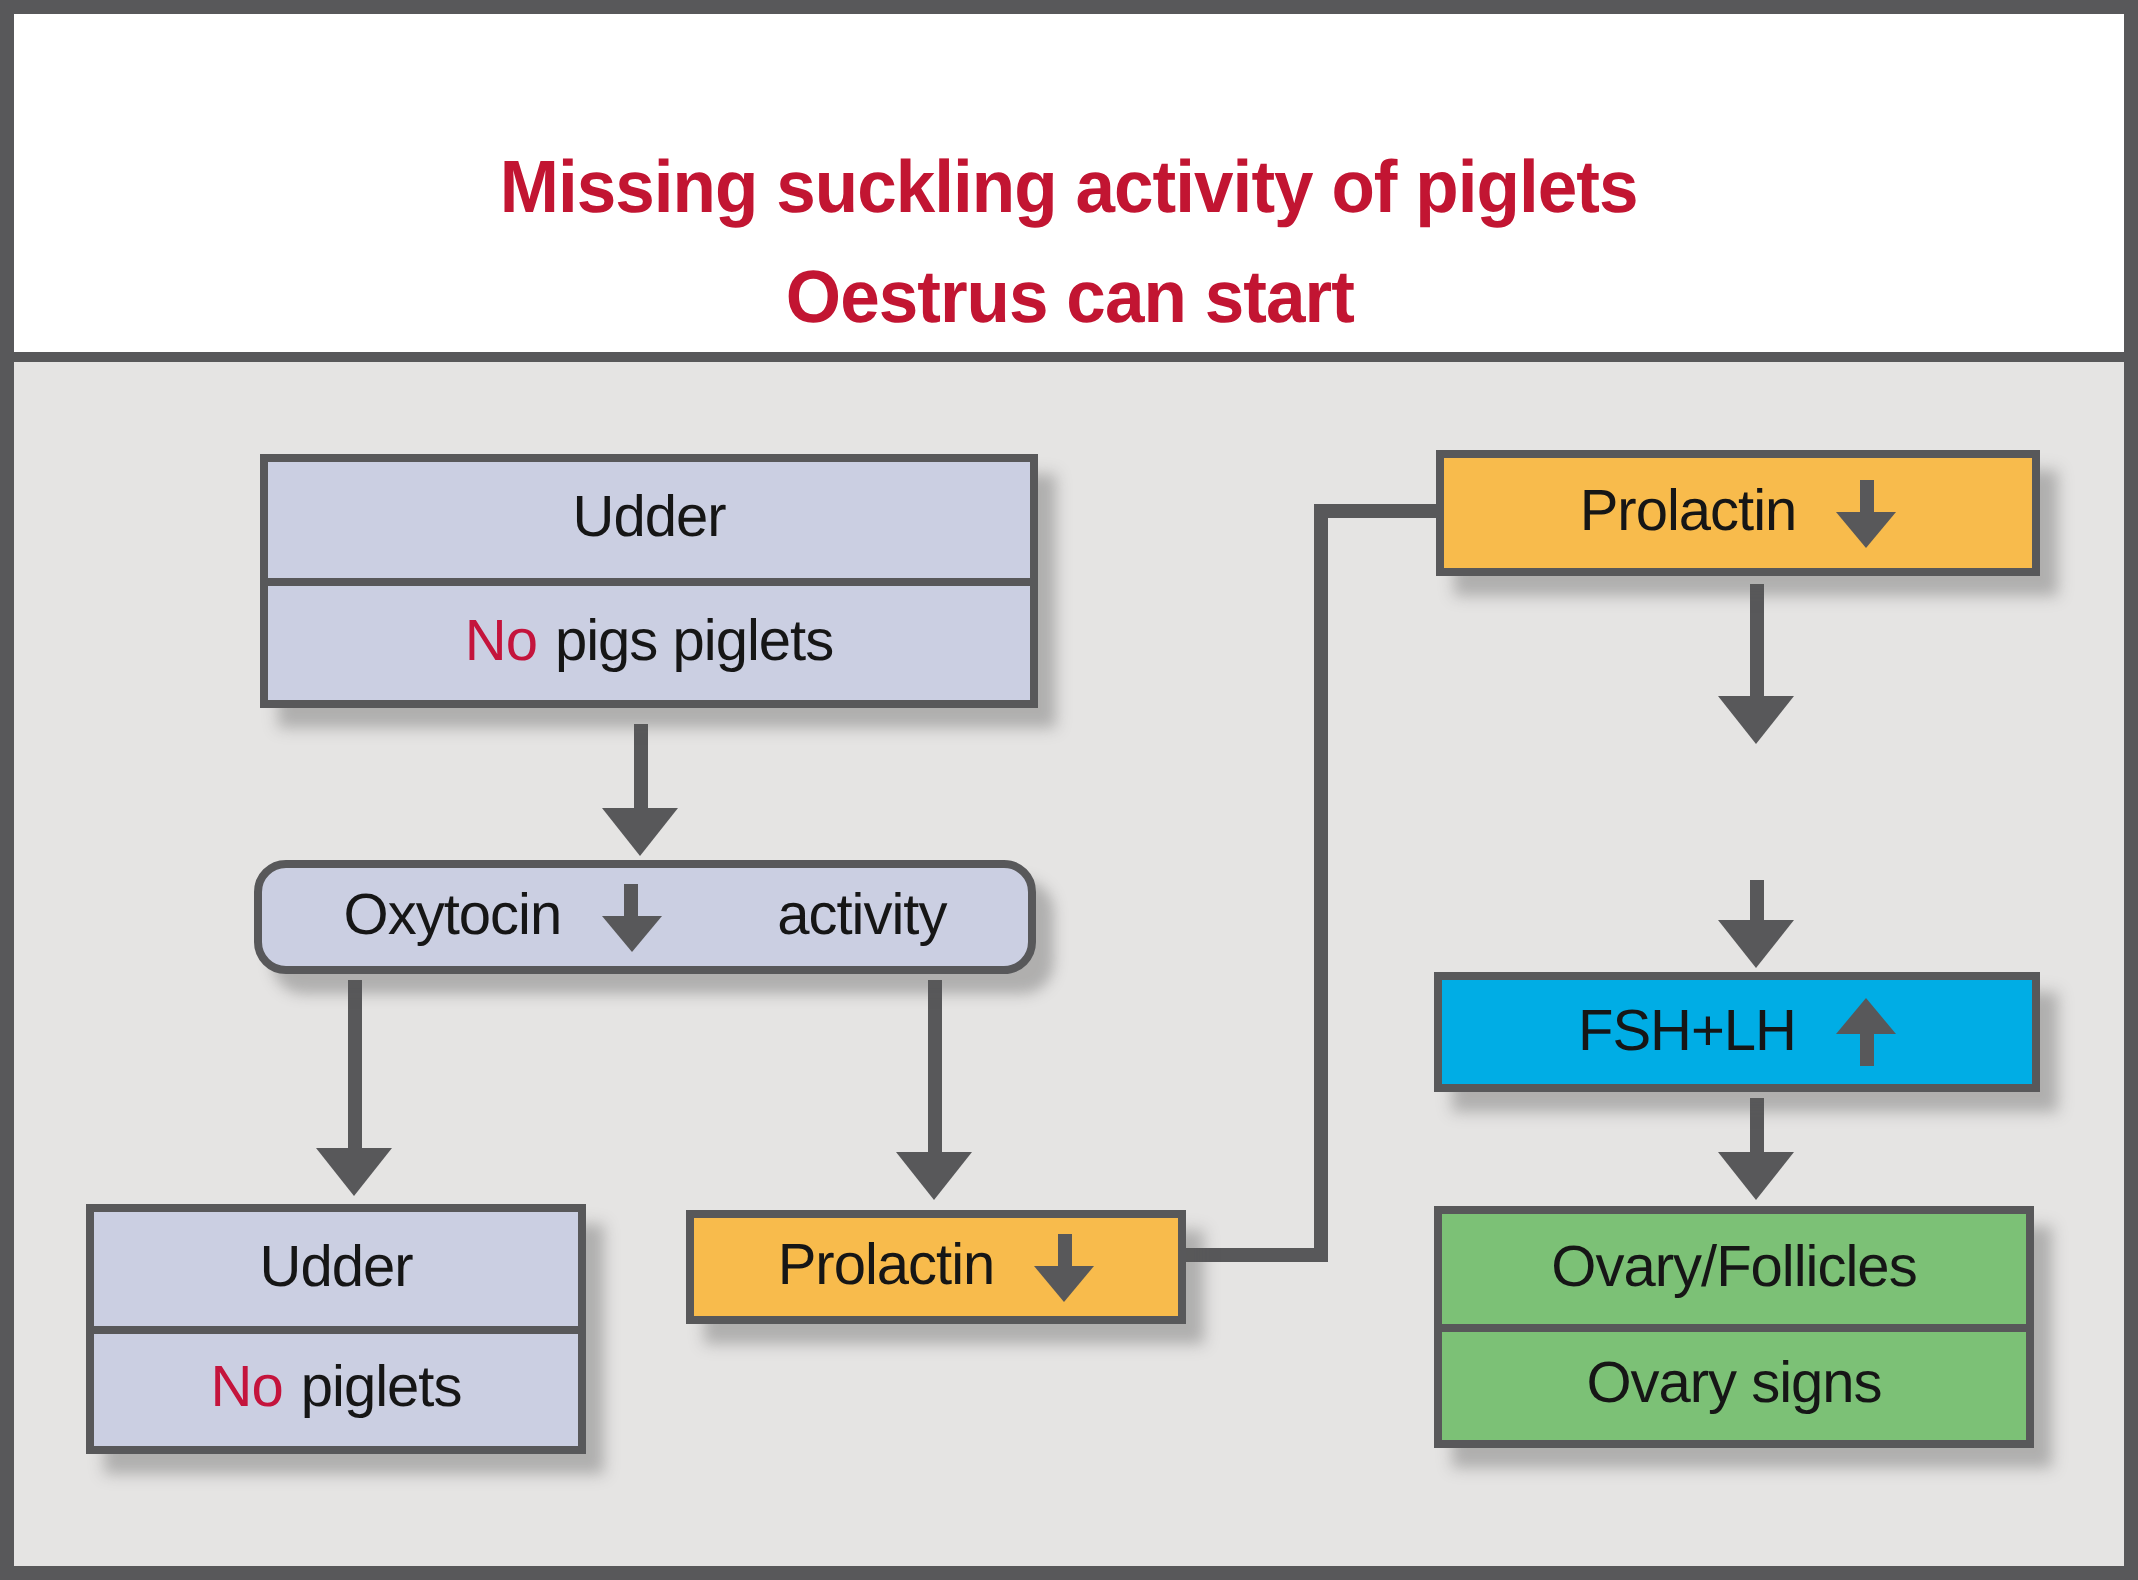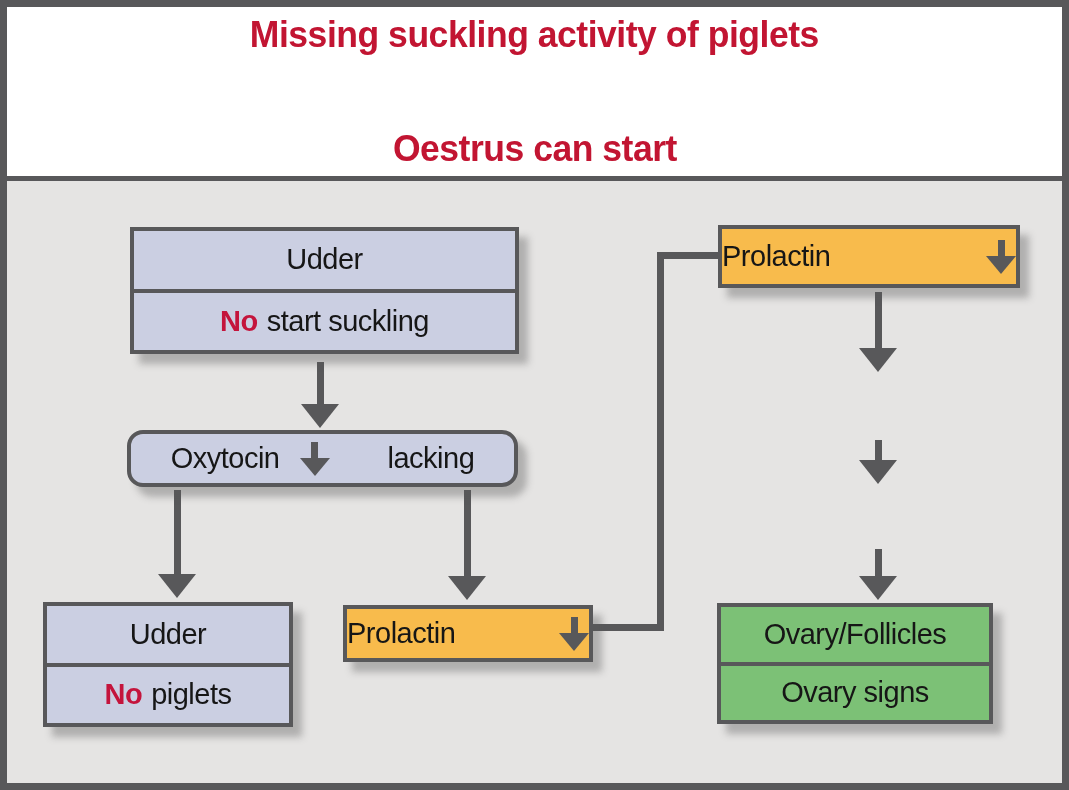--- a/index.html
+++ b/index.html
@@ -12,38 +12,38 @@
     --border_gray:#58585A;
     --canvas_gray:#E5E4E3;
     --text_dark:#161616;
   }
   *{box-sizing:border-box;}
   body{margin:0;font-family:"Liberation Sans",sans-serif;}
   .page{position:relative;width:1069px;height:790px;background:#ffffff;overflow:hidden;}
   .page-border{position:absolute;inset:0;border:7px solid var(--border_gray);pointer-events:none;z-index:40;}
 
   .header{position:absolute;left:7px;right:7px;top:7px;height:169px;background:#fff;
-          display:flex;flex-direction:column;align-items:center;justify-content:space-between;z-index:2;}
+          display:flex;flex-direction:column;align-items:center;justify-content:flex-end;z-index:2;}
   .title-line{font-size:37px;font-weight:700;color:var(--title_red);letter-spacing:-0.5px;
               line-height:55px;transform:scaleX(0.96);white-space:nowrap;}
   .divider{position:absolute;left:0;right:0;top:176px;height:5px;background:var(--border_gray);z-index:3;}
   .canvas{position:absolute;left:7px;right:7px;top:181px;bottom:7px;background:var(--canvas_gray);z-index:1;}
 
   .node{position:absolute;border:4px solid var(--border_gray);
         box-shadow:9px 10px 7px rgba(90,90,90,0.38);
         display:flex;align-items:center;justify-content:center;
         font-size:29px;color:var(--text_dark);letter-spacing:-0.5px;z-index:10;}
   .node.stack{flex-direction:column;align-items:stretch;padding:0;}
   .cell{flex:1;display:flex;align-items:center;justify-content:center;}
   .cell + .cell{border-top:4px solid var(--border_gray);}
   .bg-lavender{background:var(--lavender);}
-  .bg-orange{background:var(--orange);justify-content:space-between;}
+  .bg-orange{background:var(--orange);}
   .bg-blue{background:var(--blue);}
   .bg-green{background:var(--green);}
-  .no-word{color:var(--accent_red);font-weight:700;margin-right:9px;}
+  .no-word{color:var(--accent_red);font-weight:400;margin-right:9px;}
 
   
   .mini-arrow{display:inline-flex;flex-direction:column;align-items:center;margin-left:20px;}
   .mini-arrow .stem{width:7px;height:16px;background:var(--border_gray);}
   .mini-arrow .head-down{width:0;height:0;border-left:15px solid transparent;
         border-right:15px solid transparent;border-top:18px solid var(--border_gray);}
   .mini-arrow .head-up{width:0;height:0;border-left:15px solid transparent;
         border-right:15px solid transparent;border-bottom:18px solid var(--border_gray);}
 
   
@@ -65,36 +65,36 @@
     <div class="title-line">Oestrus can start</div>
   </div>
   <div class="divider"></div>
 
   <div class="node stack bg-lavender" style="left:130px;top:227px;width:389px;height:127px;">
     <div class="cell">
       <span>Udder</span>
     </div>
     <div class="cell">
       <span class="no-word">No</span>
-      <span>start suckling</span>
+      <span>pigs piglets</span>
     </div>
   </div>
 
   <div class="flow-arrow">
     <div class="vstem" style="left:317px;top:362px;height:44px;"></div>
     <div class="vhead" style="left:301px;top:404px;"></div>
   </div>
 
   <div class="node bg-lavender" style="left:127px;top:430px;width:391px;height:57px;border-radius:16px;">
     <span>Oxytocin</span>
     <span class="mini-arrow" style="margin-right:58px;">
       <span class="stem"></span>
         <span class="head-down"></span>
     </span>
-    <span>lacking</span>
+    <span>activity</span>
   </div>
 
   <div class="flow-arrow">
     <div class="vstem" style="left:174px;top:490px;height:86px;"></div>
     <div class="vhead" style="left:158px;top:574px;"></div>
   </div>
 
   <div class="flow-arrow">
     <div class="vstem" style="left:464px;top:490px;height:88px;"></div>
     <div class="vhead" style="left:448px;top:576px;"></div>
@@ -134,27 +134,34 @@
     <div class="vstem" style="left:875px;top:292px;height:58px;"></div>
     <div class="vhead" style="left:859px;top:348px;"></div>
   </div>
 
 
   <div class="flow-arrow">
     <div class="vstem" style="left:875px;top:440px;height:22px;"></div>
     <div class="vhead" style="left:859px;top:460px;"></div>
   </div>
 
+  <div class="node bg-blue" style="left:717px;top:486px;width:303px;height:60px;">
+    <span>FSH+LH</span>
+    <span class="mini-arrow">
+      <span class="head-up"></span>
+        <span class="stem"></span>
+    </span>
+  </div>
 
   <div class="flow-arrow">
     <div class="vstem" style="left:875px;top:549px;height:29px;"></div>
     <div class="vhead" style="left:859px;top:576px;"></div>
   </div>
 
-  <div class="node stack bg-green" style="left:717px;top:603px;width:276px;height:121px;">
+  <div class="node stack bg-green" style="left:717px;top:603px;width:300px;height:121px;">
     <div class="cell">
       <span>Ovary/Follicles</span>
     </div>
     <div class="cell">
       <span>Ovary signs</span>
     </div>
   </div>
 
   <div class="page-border"></div>
 </div>

